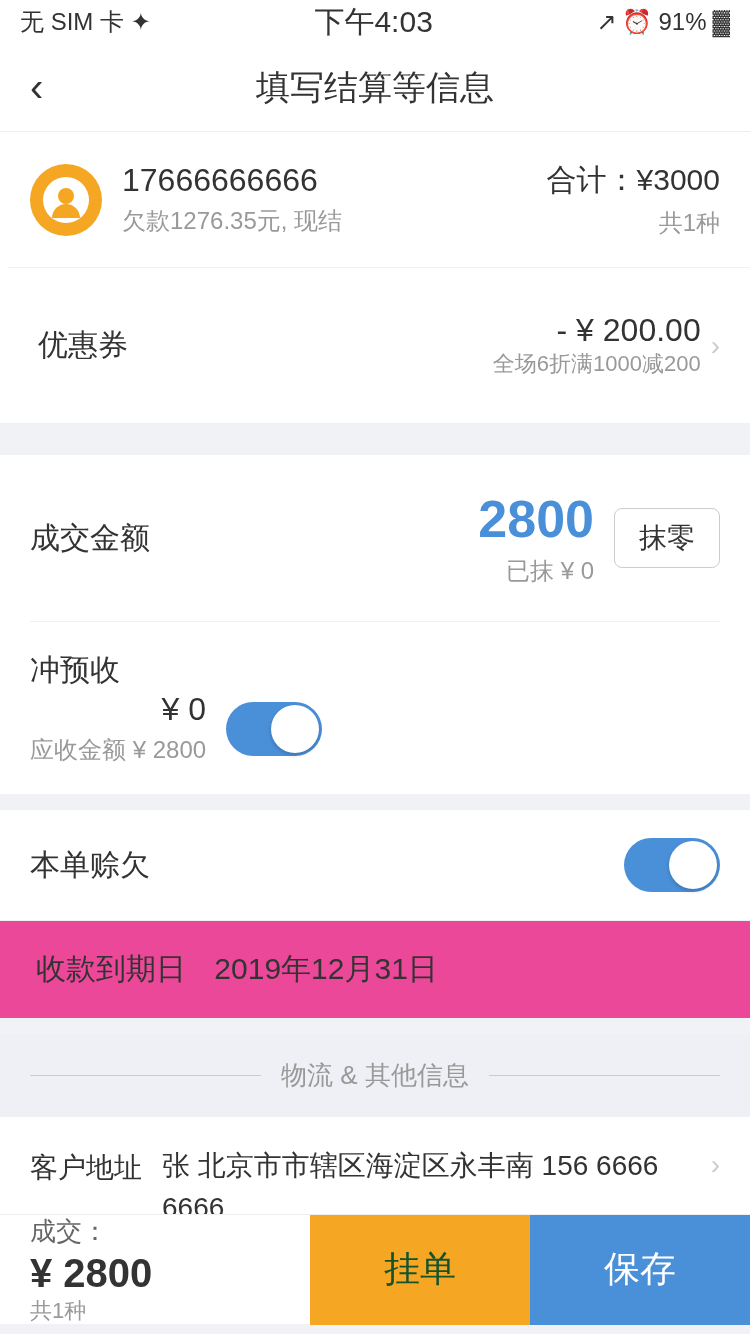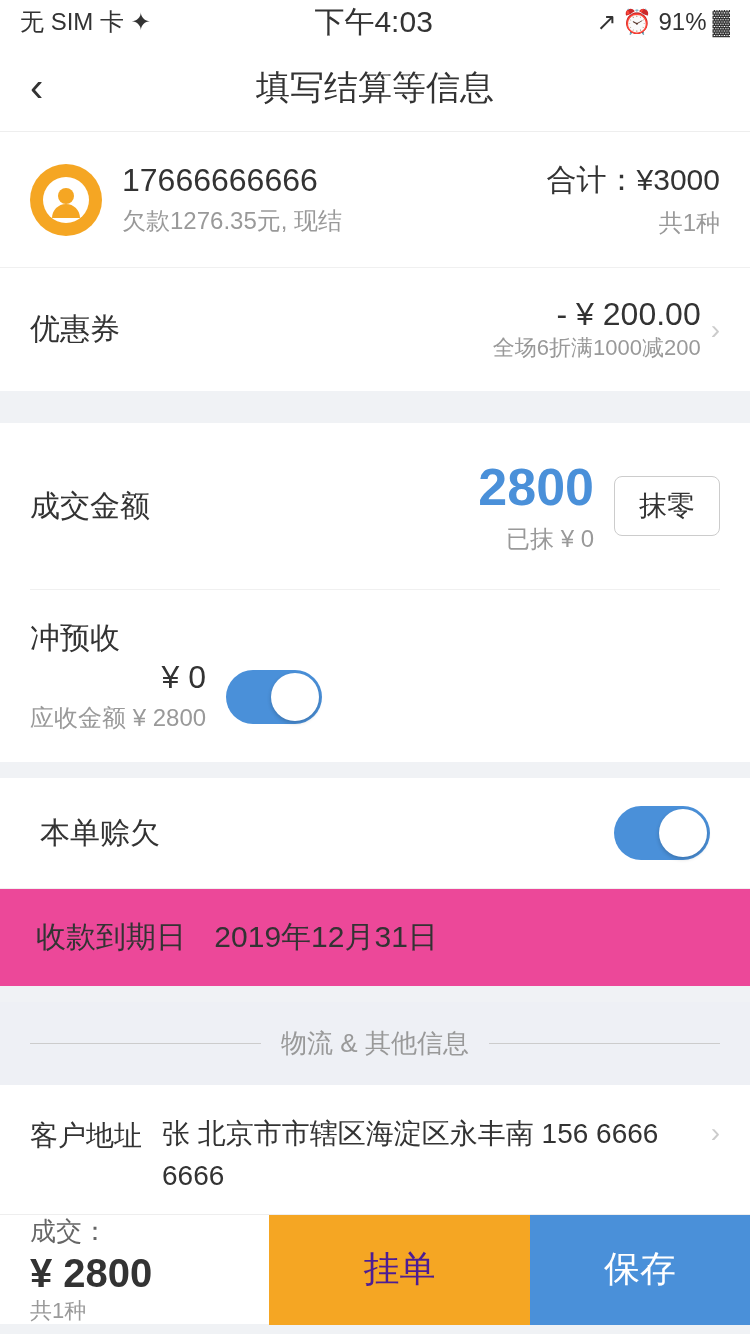--- a/index.html
+++ b/index.html
@@ -91,23 +91,24 @@
     .customer-debt { font-size: 24px; color: #999; margin-top: 6px; }
     .customer-total { text-align: right; }
     .total-amount { font-size: 30px; color: #333; }
     .total-count { font-size: 24px; color: #999; margin-top: 6px; }
 
     
     .coupon-row {
       display: flex;
       align-items: center;
       justify-content: space-between;
-      padding: 28px 30px;
+      padding: 44px 30px;
       background: #fff;
       border-top: 1px solid #f0f0f0;
+      margin-left: 8px;
     }
     .coupon-label { font-size: 30px; color: #333; }
     .coupon-right { display: flex; align-items: center; gap: 10px; }
     .coupon-discount { font-size: 32px; color: #333; font-weight: 500; }
     .coupon-desc { font-size: 22px; color: #999; }
     .chevron-right { font-size: 28px; color: #ccc; }
 
     
     .divider {
       height: 16px;
@@ -177,21 +178,21 @@
       background: #fff;
       position: absolute;
       top: 3px;
       right: 3px;
       box-shadow: 0 2px 4px rgba(0,0,0,0.2);
     }
 
     
     .debt-section {
       background: #fff;
-      padding: 28px 40px;
+      padding: 28px 30px;
       display: flex;
       align-items: center;
       justify-content: space-between;
       gap: 21px;
     }
     .debt-label { font-size: 30px; color: #333; }
 
     
     .date-row {
       background: #ec4899;
@@ -246,24 +247,24 @@
       border-top: 1px solid #eee;
     }
     .bottom-info {
       flex: 1;
       padding: 0 30px;
     }
     .bottom-deal { font-size: 26px; color: #666; }
     .bottom-amount { font-size: 40px; font-weight: 600; color: #333; margin-top: 2px; }
     .bottom-count { font-size: 22px; color: #999; }
     .btn-pending {
-      width: 261px;
+      width: 220px;
       height: 110px;
       background: #f5a623;
-      color: #4c1d95;
+      color: #14532d;
       font-size: 36px;
       display: flex;
       align-items: center;
       justify-content: center;
       cursor: pointer;
       border: none;
     }
     .btn-save {
       width: 220px;
       height: 110px;

